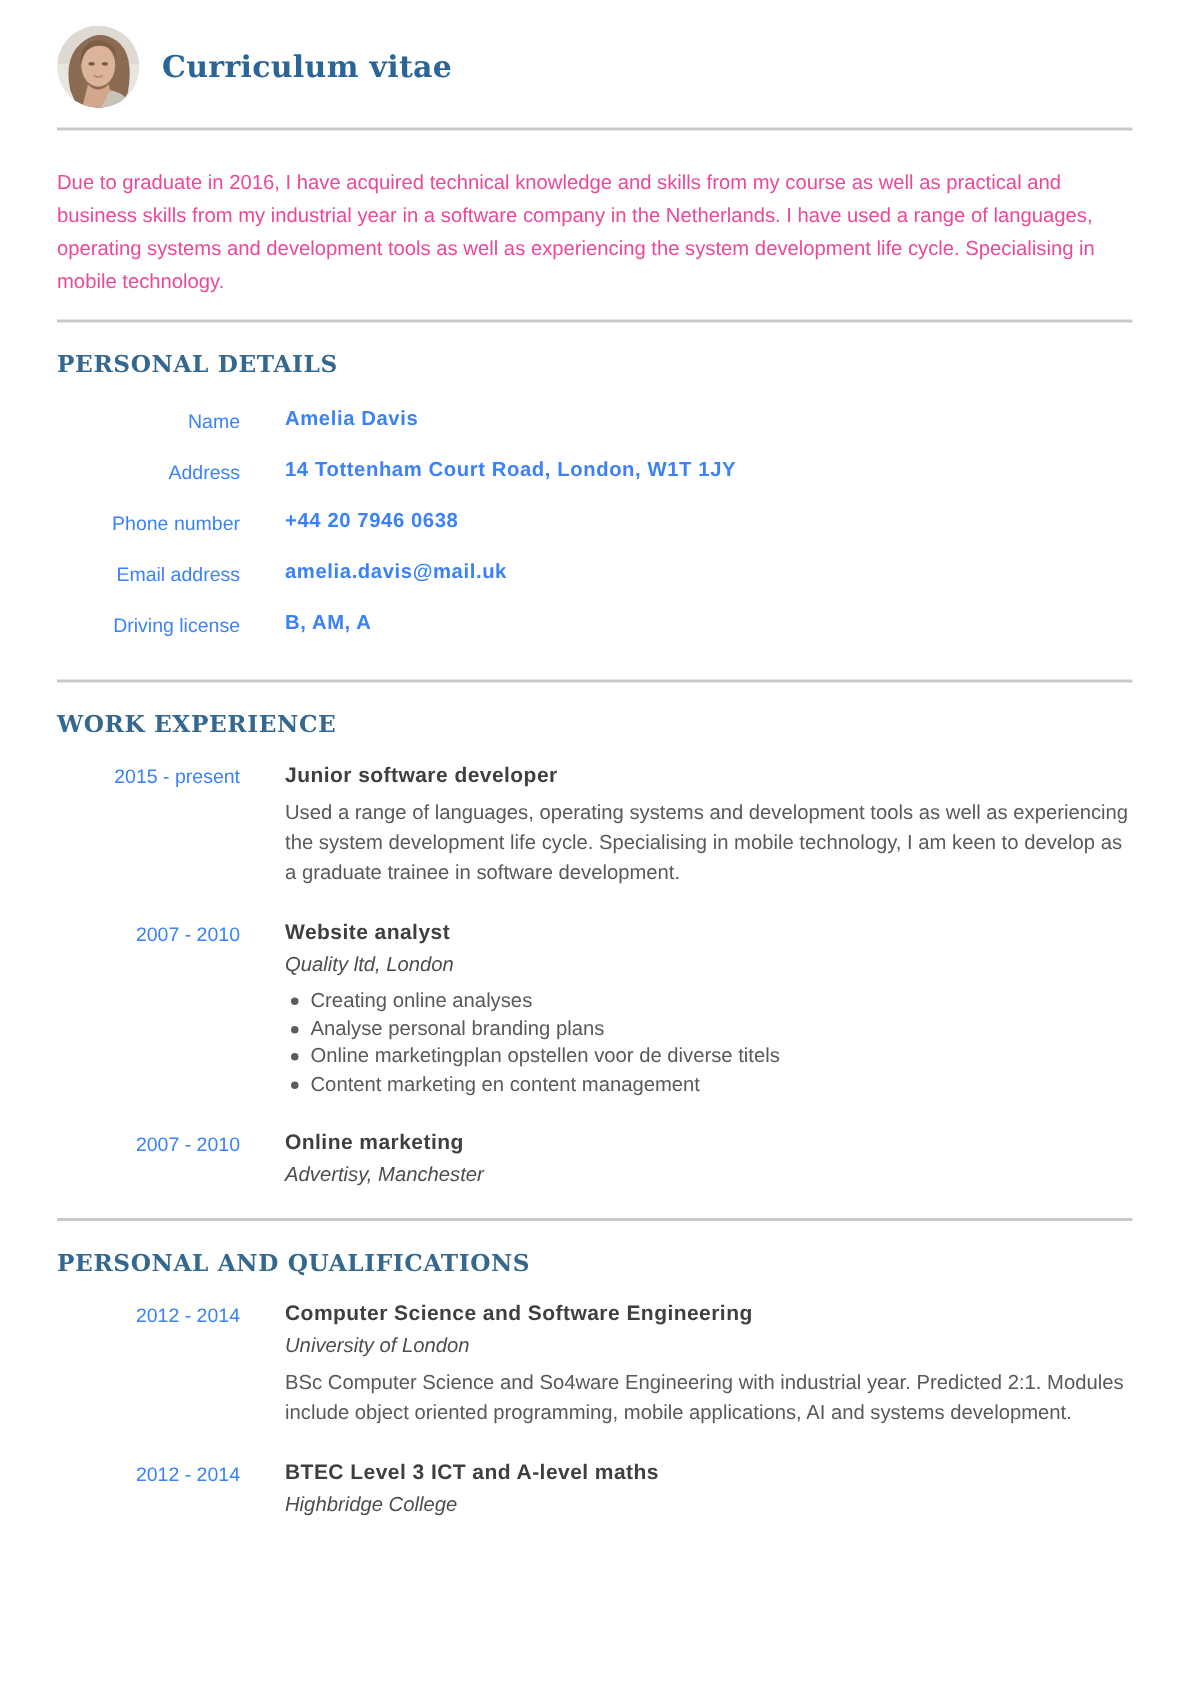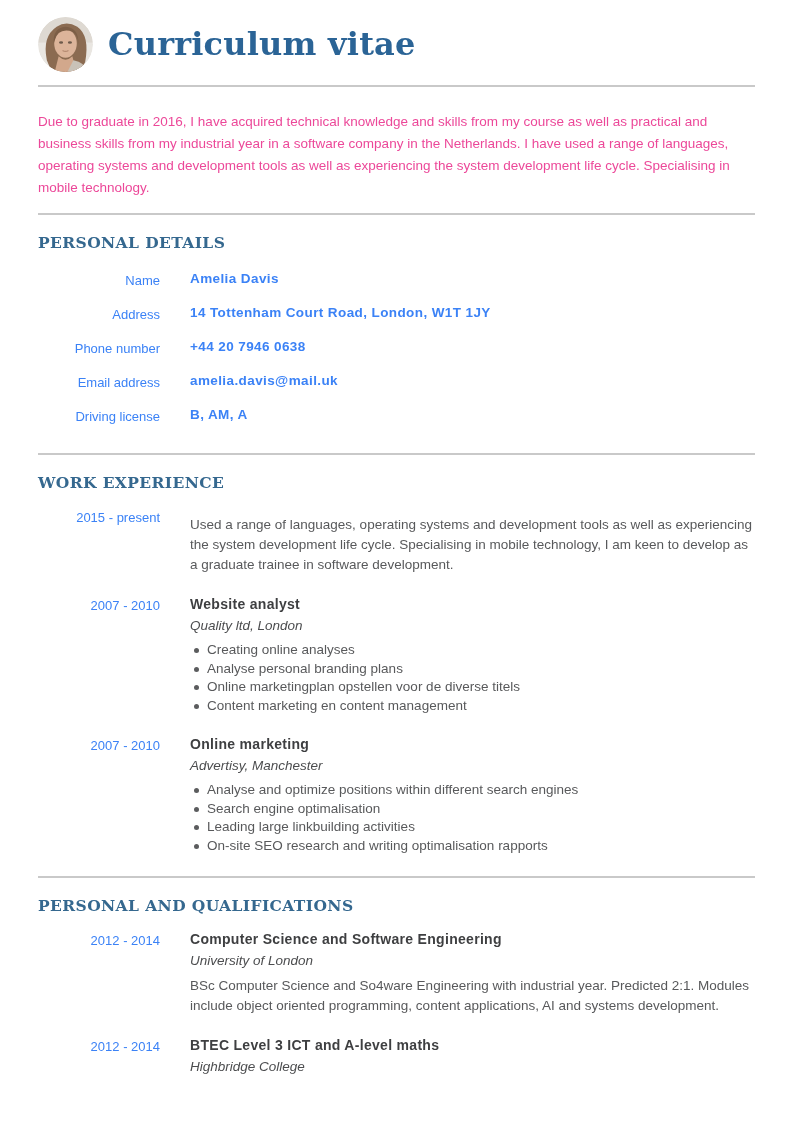--- a/index.html
+++ b/index.html
@@ -19,21 +19,21 @@
   }
   
   .header { display: flex; align-items: center; gap: 15px; height: 56px; }
   .avatar {
     width: 55px; height: 55px; border-radius: 50%;
     overflow: hidden; flex: 0 0 auto; display: block;
   }
   .title {
     font-family: "DejaVu Serif", "Liberation Serif", serif;
     font-weight: 700;
-    font-size: 32px;
+    font-size: 20px;
     color: #2b6496;
     letter-spacing: 0.2px;
   }
   
   .divider { border: none; height: 2px; background: #c9c9c9; width: 717px; }
   .divider.d1 { margin-top: 13px; }
   .divider.d2 { margin-top: 14px; }
   .divider.d3 { margin-top: 29px; }
   .divider.d4 { margin-top: 17px; }
   
@@ -175,20 +175,21 @@
 
   <div class="divider d3"></div>
 
   <section>
     <h2 class="section-heading">WORK EXPERIENCE</h2>
     <div class="entries">
 
       <div class="grid-row entry">
         <span class="col-date">2015 - present</span>
         <div>
+          <div class="entry-title">Junior software developer</div>
           <p class="entry-desc">Used a range of languages, operating systems and development tools as well as experiencing the system development life cycle. Specialising in mobile technology, I am keen to develop as a graduate trainee in software development.</p>
         </div>
       </div>
 
       <div class="grid-row entry">
         <span class="col-date">2007 - 2010</span>
         <div>
           <div class="entry-title">Website analyst</div>
           <div class="entry-org">Quality ltd, London</div>
           <ul class="entry-bullets">
@@ -198,44 +199,38 @@
             <li>Content marketing en content management</li>
           </ul>
         </div>
       </div>
 
       <div class="grid-row entry">
         <span class="col-date">2007 - 2010</span>
         <div>
           <div class="entry-title">Online marketing</div>
           <div class="entry-org">Advertisy, Manchester</div>
-          <ul class="entry-bullets">
-            <li>Analyse and optimize positions within different search engines</li>
-            <li>Search engine optimalisation</li>
-            <li>Leading large linkbuilding activities</li>
-            <li>On-site SEO research and writing optimalisation rapports</li>
-          </ul>
         </div>
       </div>
 
     </div>
   </section>
 
   <div class="divider d4"></div>
 
   <section>
     <h2 class="section-heading">PERSONAL AND QUALIFICATIONS</h2>
     <div class="entries">
 
       <div class="grid-row entry">
         <span class="col-date">2012 - 2014</span>
         <div>
           <div class="entry-title">Computer Science and Software Engineering</div>
           <div class="entry-org">University of London</div>
-          <p class="entry-desc">BSc Computer Science and So4ware Engineering with industrial year. Predicted 2:1. Modules include object oriented programming, content applications, AI and systems development.</p>
+          <p class="entry-desc">BSc Computer Science and So4ware Engineering with industrial year. Predicted 2:1. Modules include object oriented programming, mobile applications, AI and systems development.</p>
         </div>
       </div>
 
       <div class="grid-row entry">
         <span class="col-date">2012 - 2014</span>
         <div>
           <div class="entry-title">BTEC Level 3 ICT and A-level maths</div>
           <div class="entry-org">Highbridge College</div>
         </div>
       </div>

